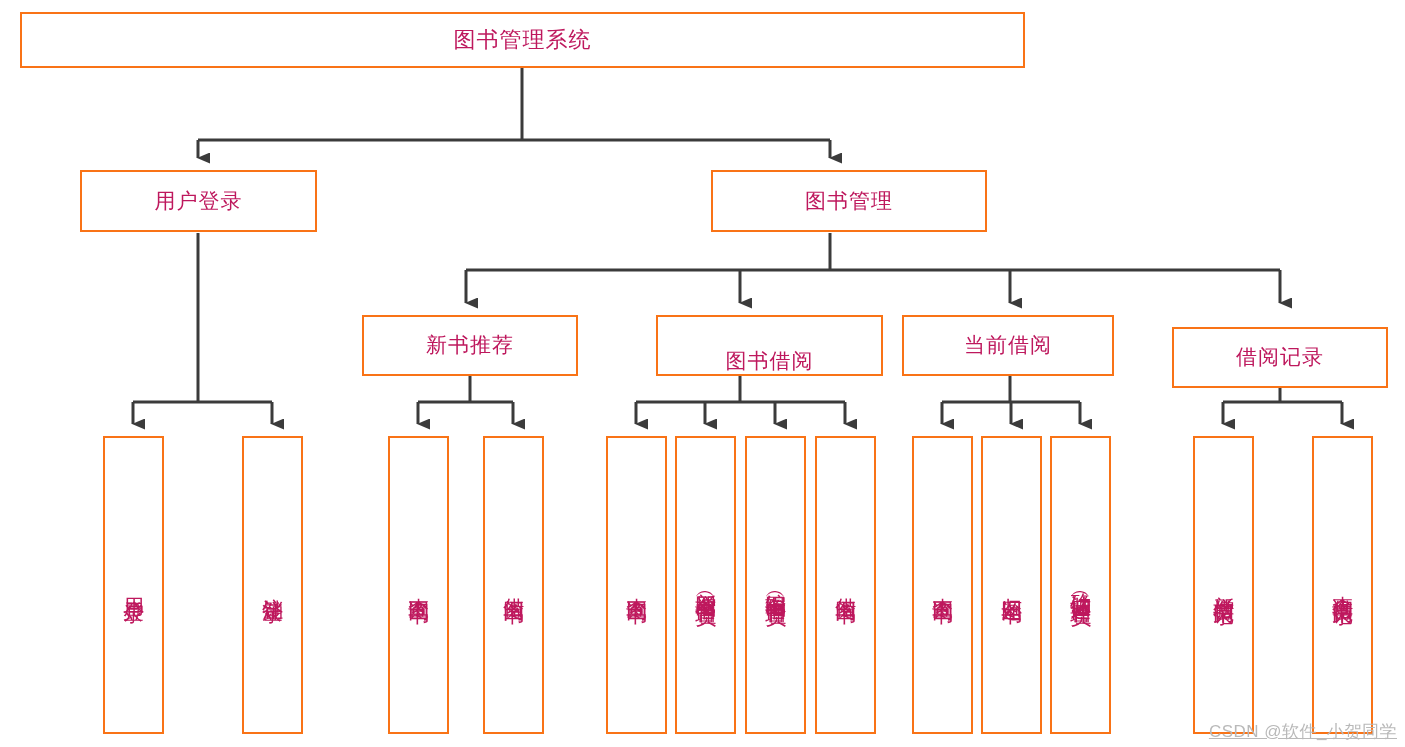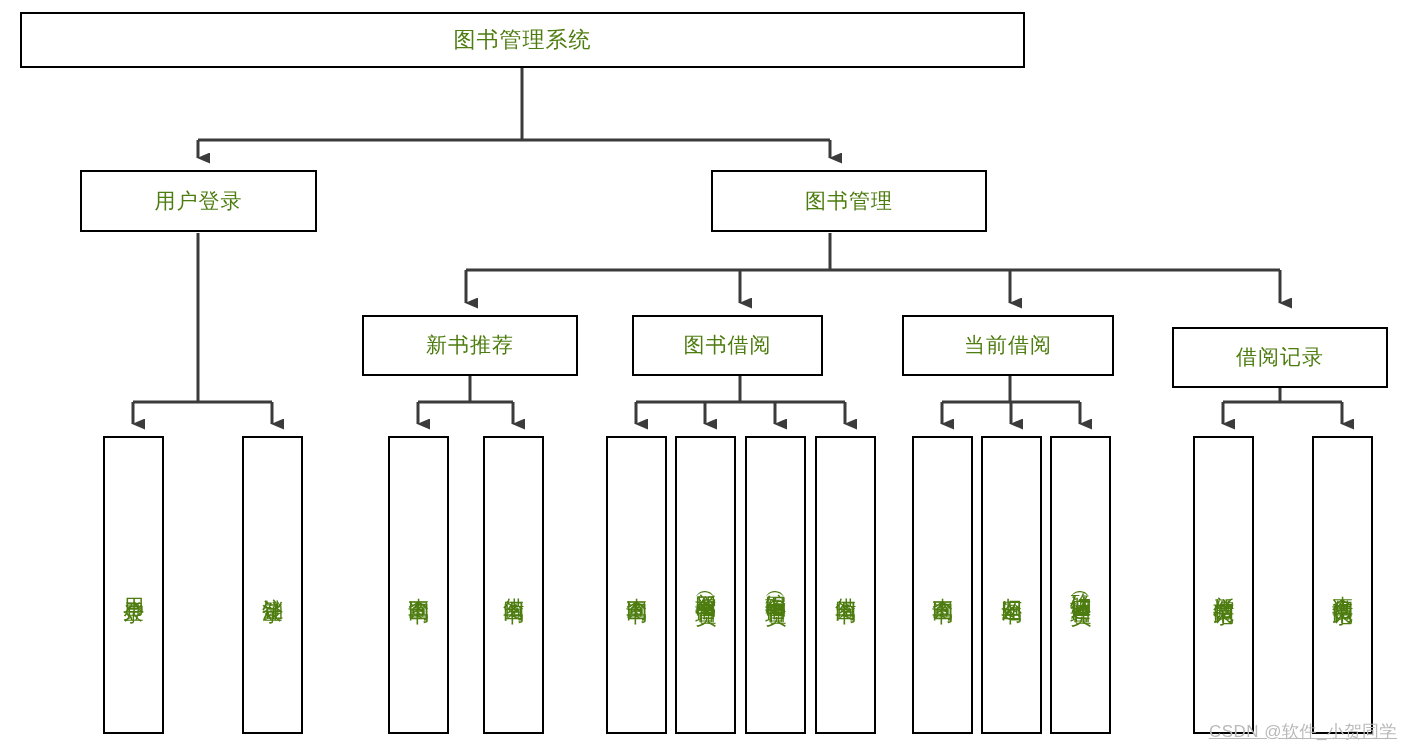--- a/index.html
+++ b/index.html
@@ -1,22 +1,22 @@
 <!DOCTYPE html>
 <html><head>
 <meta charset="utf-8">
 <style>
   html,body{margin:0;padding:0;background:#ffffff;}
   body{width:1405px;height:747px;overflow:hidden;
        font-family:"Liberation Sans","DejaVu Sans",sans-serif;}
   #stage{position:relative;width:1405px;height:747px;background:#fff;}
   svg#wires{position:absolute;left:0;top:0;width:1405px;height:747px;}
   .node{position:absolute;box-sizing:border-box;background:#ffffff;
-        border:2px solid #000000;display:flex;align-items:center;
-        justify-content:center;color:#4d7c0f;}
+        border:2px solid #f97316;display:flex;align-items:center;
+        justify-content:center;color:#be185d;}
   .node .lbl{display:block;text-align:center;line-height:1.18;}
   .h-node .lbl{font-size:21px;letter-spacing:1px;}
   .root .lbl{font-size:22px;letter-spacing:1px;}
   .v-node{padding:6px 2px;align-items:center;justify-content:center;}
   .v-node .lbl{writing-mode:vertical-rl;text-orientation:upright;
                font-size:21px;letter-spacing:2px;line-height:1.16;
                white-space:nowrap;}
   .watermark{position:absolute;right:8px;bottom:4px;font-size:17px;
              color:#b9b9b9;letter-spacing:.5px;white-space:nowrap;text-decoration:underline;}
 </style>
@@ -82,21 +82,21 @@
   <div class="node h-node" style="left:80px;top:170px;width:237px;height:62px;">
     <span class="lbl">用户登录</span>
   </div>
   <div class="node h-node" style="left:711px;top:170px;width:276px;height:62px;">
     <span class="lbl">图书管理</span>
   </div>
 
   <div class="node h-node" style="left:362px;top:315px;width:216px;height:61px;">
     <span class="lbl">新书推荐</span>
   </div>
-  <div class="node h-node" style="left:632px;top:315px;width:191px;height:61px;">
+  <div class="node h-node" style="left:656px;top:315px;width:227px;height:61px;align-items:flex-end;">
     <span class="lbl">图书借阅</span>
   </div>
   <div class="node h-node" style="left:902px;top:315px;width:212px;height:61px;">
     <span class="lbl">当前借阅</span>
   </div>
   <div class="node h-node" style="left:1172px;top:315px;width:216px;height:61px;margin-top:12px;">
     <span class="lbl">借阅记录</span>
   </div>
 
   <div class="node v-node" style="left:103px;top:436px;width:61px;height:298px;">

